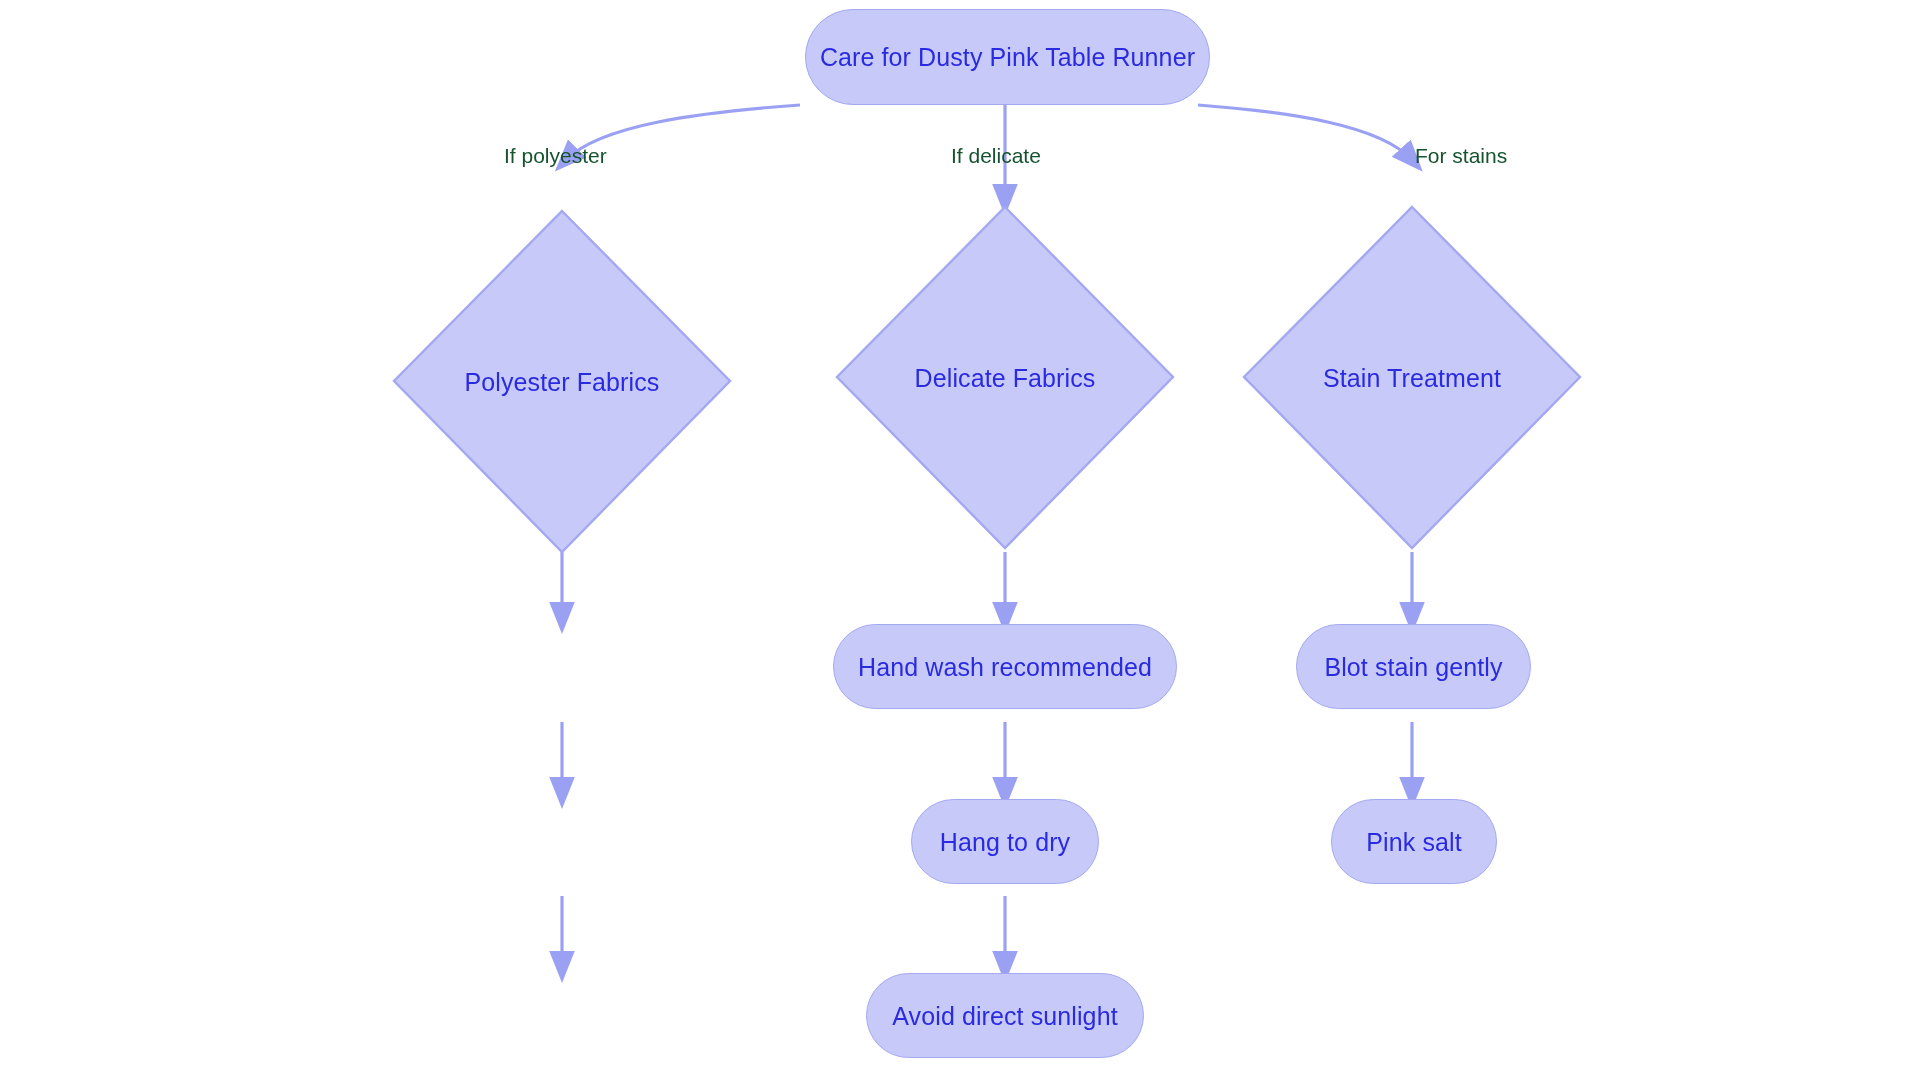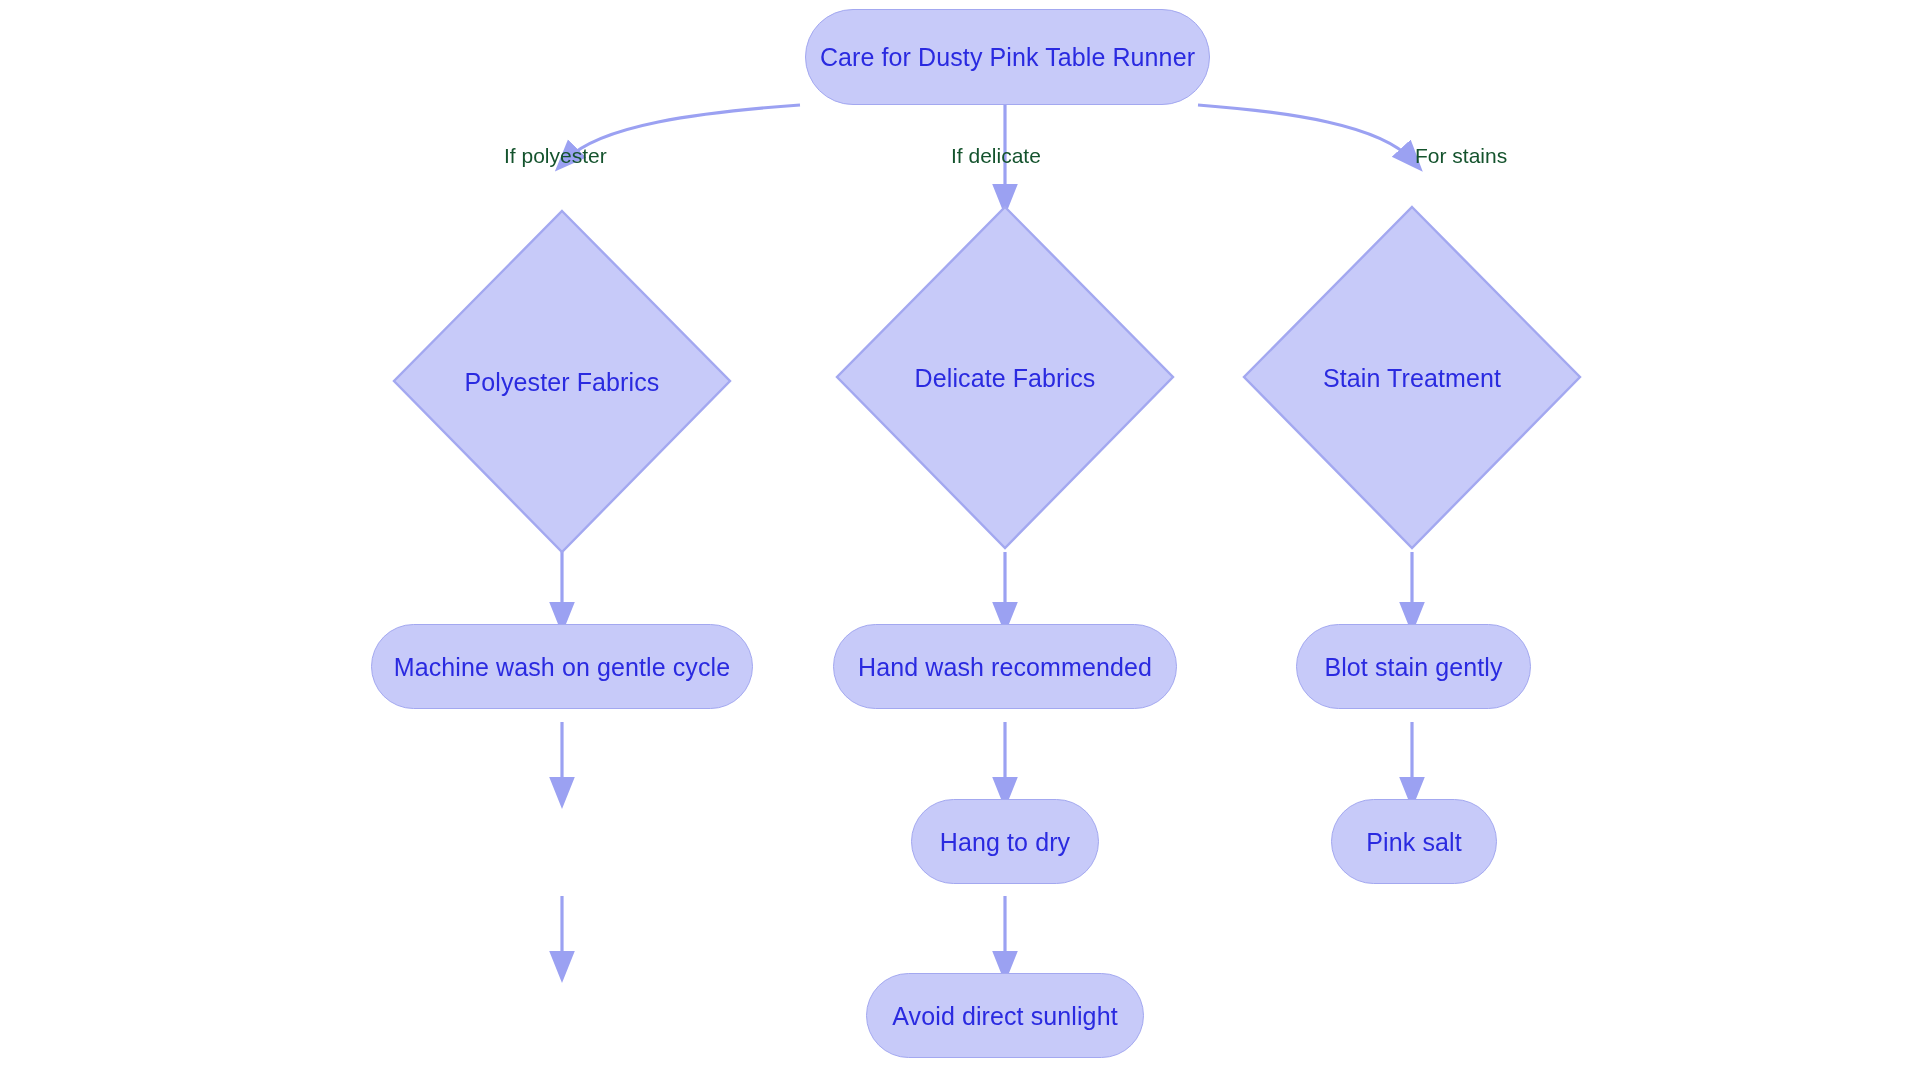--- a/index.html
+++ b/index.html
@@ -128,23 +128,20 @@
     <span class="diamond-label">Delicate Fabrics</span>
   </div>
 
   <div class="node diamond-wrap" style="left:1242px; top:205px; width:340px; height:345px;">
     <svg class="diamond-shape" viewBox="0 0 340 345" preserveAspectRatio="none">
       <polygon points="170,2 338,172 170,343 2,172" fill="#c7caf9" stroke="#a3a8f0" stroke-width="2.4"></polygon>
     </svg>
     <span class="diamond-label">Stain Treatment</span>
   </div>
 
-  <div class="node pill" style="left:371px; top:624px; width:382px; height:85px;">
-    <span>Machine wash on gentle cycle</span>
-  </div>
 
   <div class="node pill" style="left:833px; top:624px; width:344px; height:85px;">
     <span>Hand wash recommended</span>
   </div>
   <div class="node pill" style="left:866px; top:973px; width:278px; height:85px;">
     <span>Avoid direct sunlight</span>
   </div>
   <div class="node pill" style="left:911px; top:799px; width:188px; height:85px;">
     <span>Hang to dry</span>
   </div>

